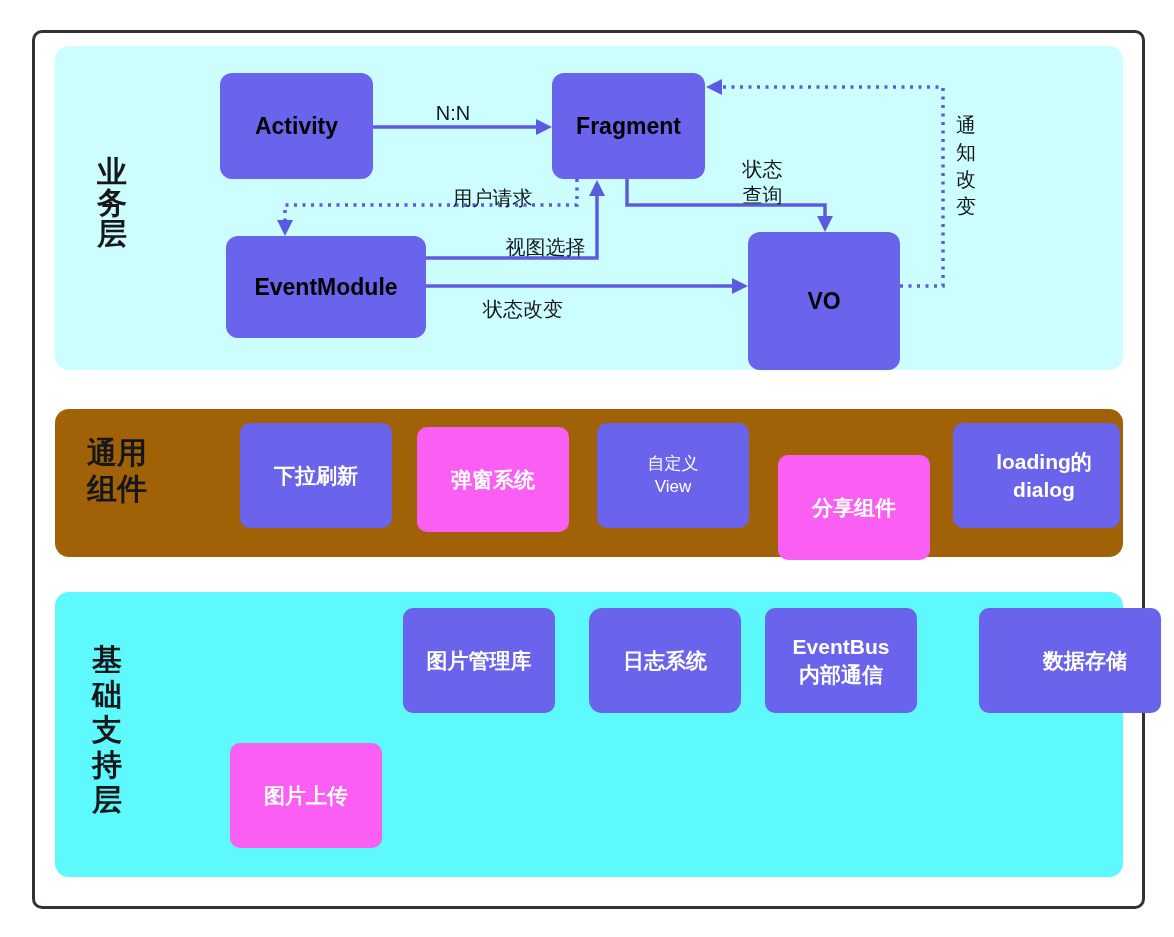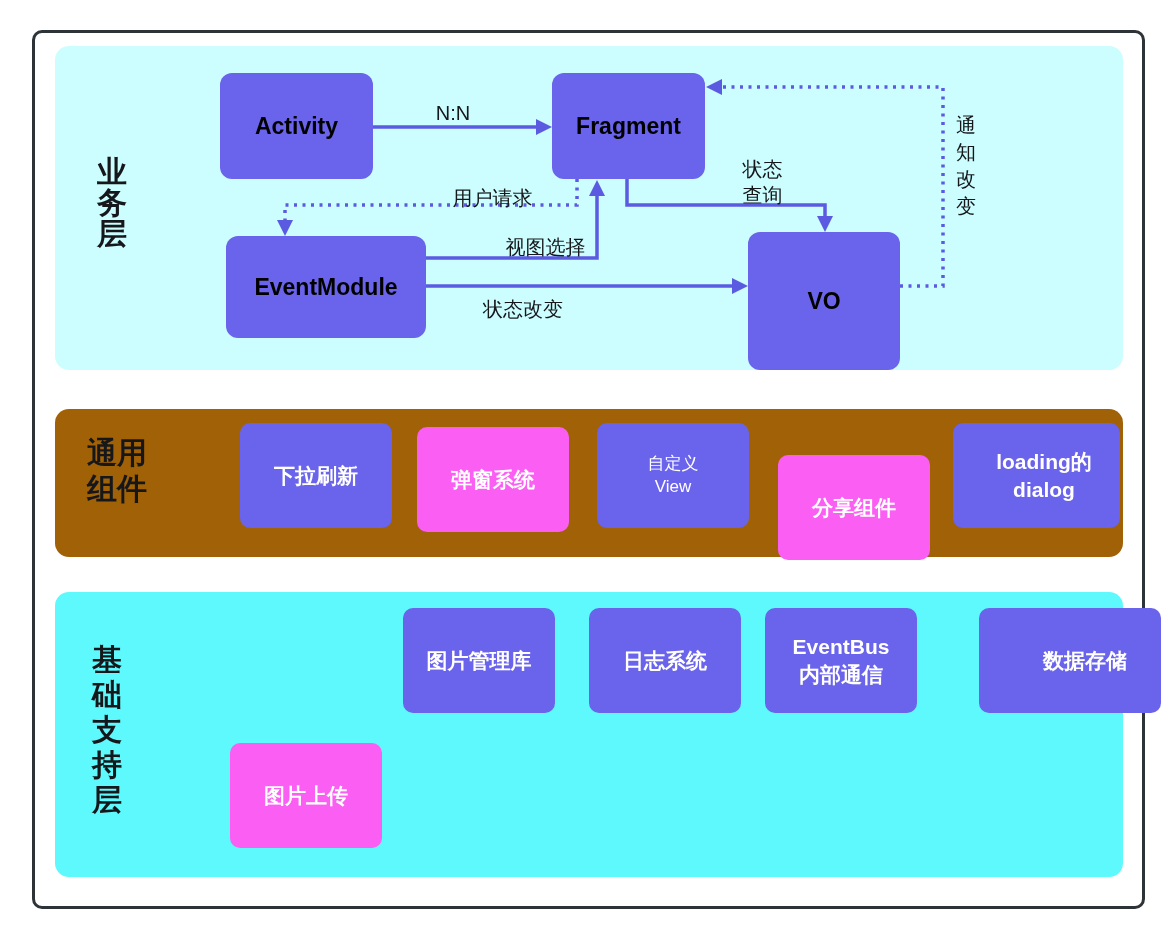--- a/index.html
+++ b/index.html
@@ -125,19 +125,19 @@
 </div>
 
 <div class="band band-bottom">
   <div class="layer-label lbl-foundation">基
 础
 支
 持
 层</div>
 
   <div class="chip purple" style="left:348px;top:16px;">图片管理库</div>
-  <div class="chip purple" style="left:534px;top:16px;">日志系统</div>
+  <div class="chip purple" style="left:534px;top:16px;border-radius:13px;">日志系统</div>
   <div class="chip purple" style="left:710px;top:16px;">EventBus
 内部通信</div>
   <div class="chip purple" style="left:924px;top:16px;padding-left:30px;">数据存储</div>
 
   <div class="chip magenta" style="left:175px;top:151px;">图片上传</div>
 </div>
 
 </body></html>

